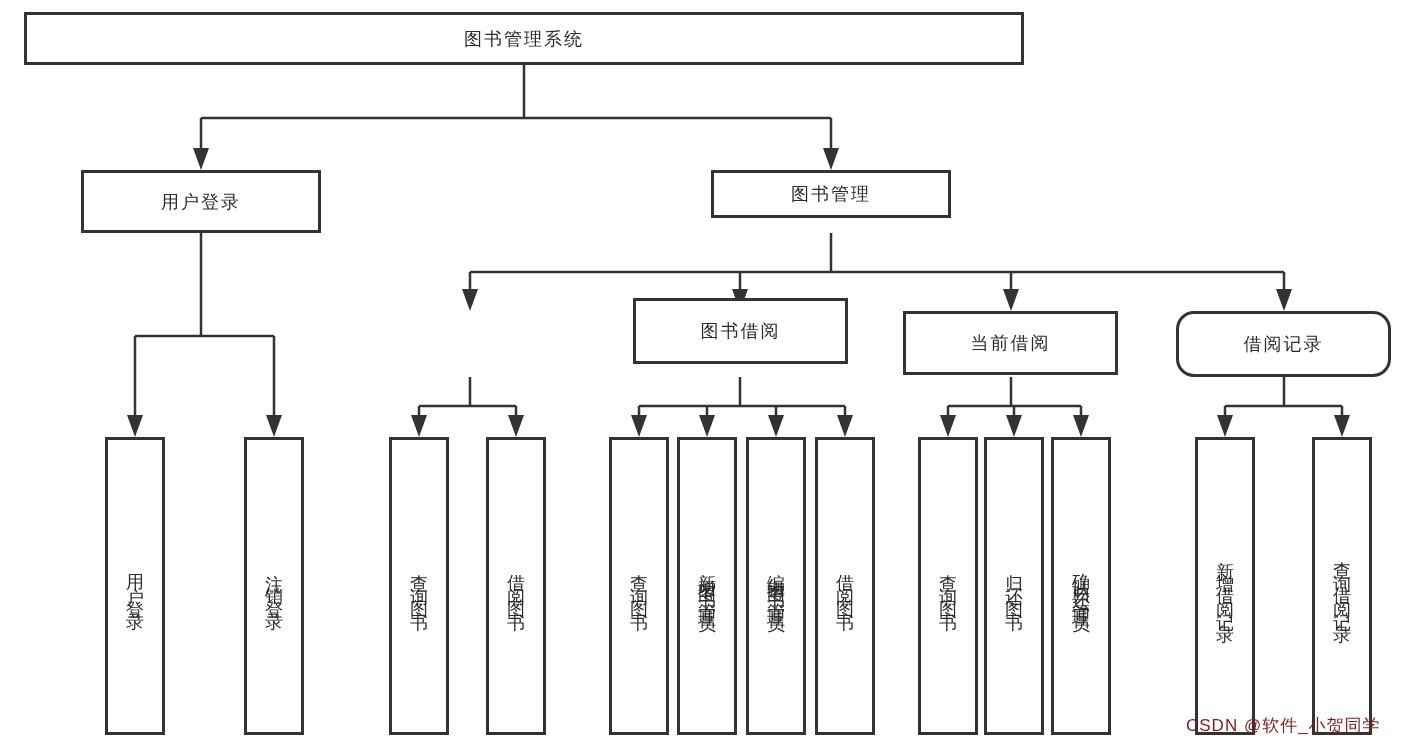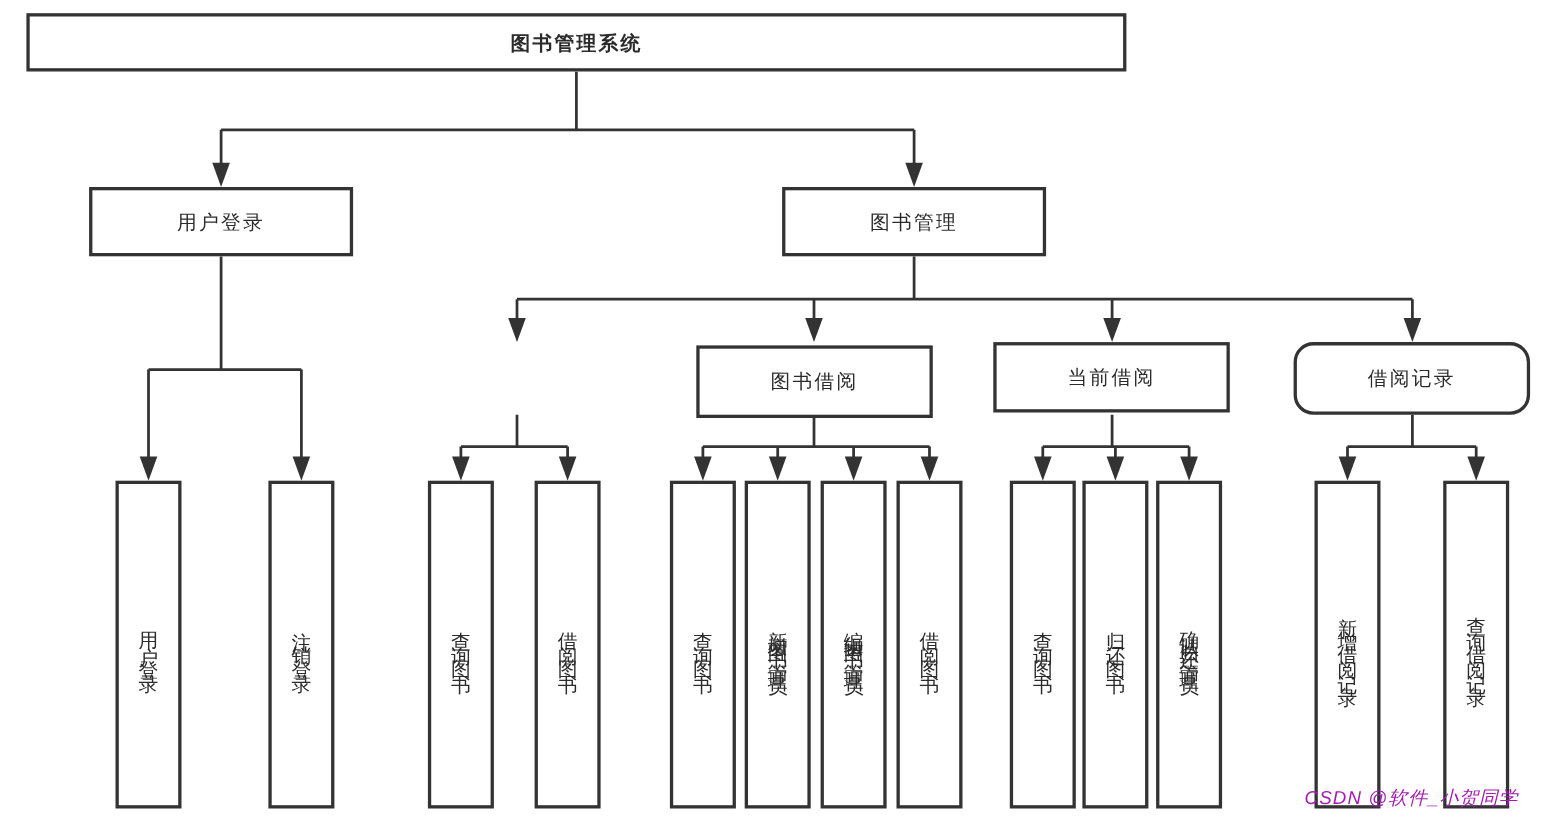--- a/index.html
+++ b/index.html
@@ -32,25 +32,24 @@
     white-space:normal;
     font-size:18px;
     letter-spacing:13px;
     line-height:1;
   }
   .leaf.long .label{letter-spacing:6px;}
   .watermark{
     position:absolute;
     left:1186px;top:714px;
     font-size:17px;
-    color:#a21caf;
+    color:#7f1d1d;
     letter-spacing:1px;
     white-space:nowrap;
     z-index:5;
-    font-style:italic;
   }
 </style>
 </head>
 <body>
 
 <div class="canvas">
 
   <svg class="connectors" viewBox="0 0 1405 747" xmlns="http://www.w3.org/2000/svg" aria-hidden="true">
     <path fill="none" stroke="#333333" stroke-width="2.5" d="
       M524 65 V118 M201 118 H831 M201 118 V150 M831 118 V150
@@ -76,32 +75,32 @@
       <polygon points="768,415 784,415 776,437"></polygon>
       <polygon points="837,415 853,415 845,437"></polygon>
       <polygon points="940,415 956,415 948,437"></polygon>
       <polygon points="1006,415 1022,415 1014,437"></polygon>
       <polygon points="1073,415 1089,415 1081,437"></polygon>
       <polygon points="1217,415 1233,415 1225,437"></polygon>
       <polygon points="1334,415 1350,415 1342,437"></polygon>
     </g>
   </svg>
 
-  <div class="node" style="left:24px;top:12px;width:1000px;height:53px;font-weight:bold;">
+  <div class="node" style="left:24px;top:12px;width:1000px;height:53px;">
     <span class="label">图书管理系统</span>
   </div>
 
   <div class="node" style="left:81px;top:170px;width:240px;height:63px;">
     <span class="label">用户登录</span>
   </div>
-  <div class="node" style="left:711px;top:170px;width:240px;height:63px;">
+  <div class="node" style="left:711px;top:170px;width:240px;height:48px;">
     <span class="label">图书管理</span>
   </div>
 
-  <div class="node" style="left:633px;top:314px;width:215px;height:66px;">
+  <div class="node" style="left:633px;top:298px;width:215px;height:66px;">
     <span class="label">图书借阅</span>
   </div>
   <div class="node" style="left:903px;top:311px;width:215px;height:64px;">
     <span class="label">当前借阅</span>
   </div>
   <div class="node" style="left:1176px;top:311px;width:215px;height:66px;border-radius:18px;">
     <span class="label">借阅记录</span>
   </div>
 
   <div class="node leaf" style="left:105px;top:437px;width:60px;height:298px;">

